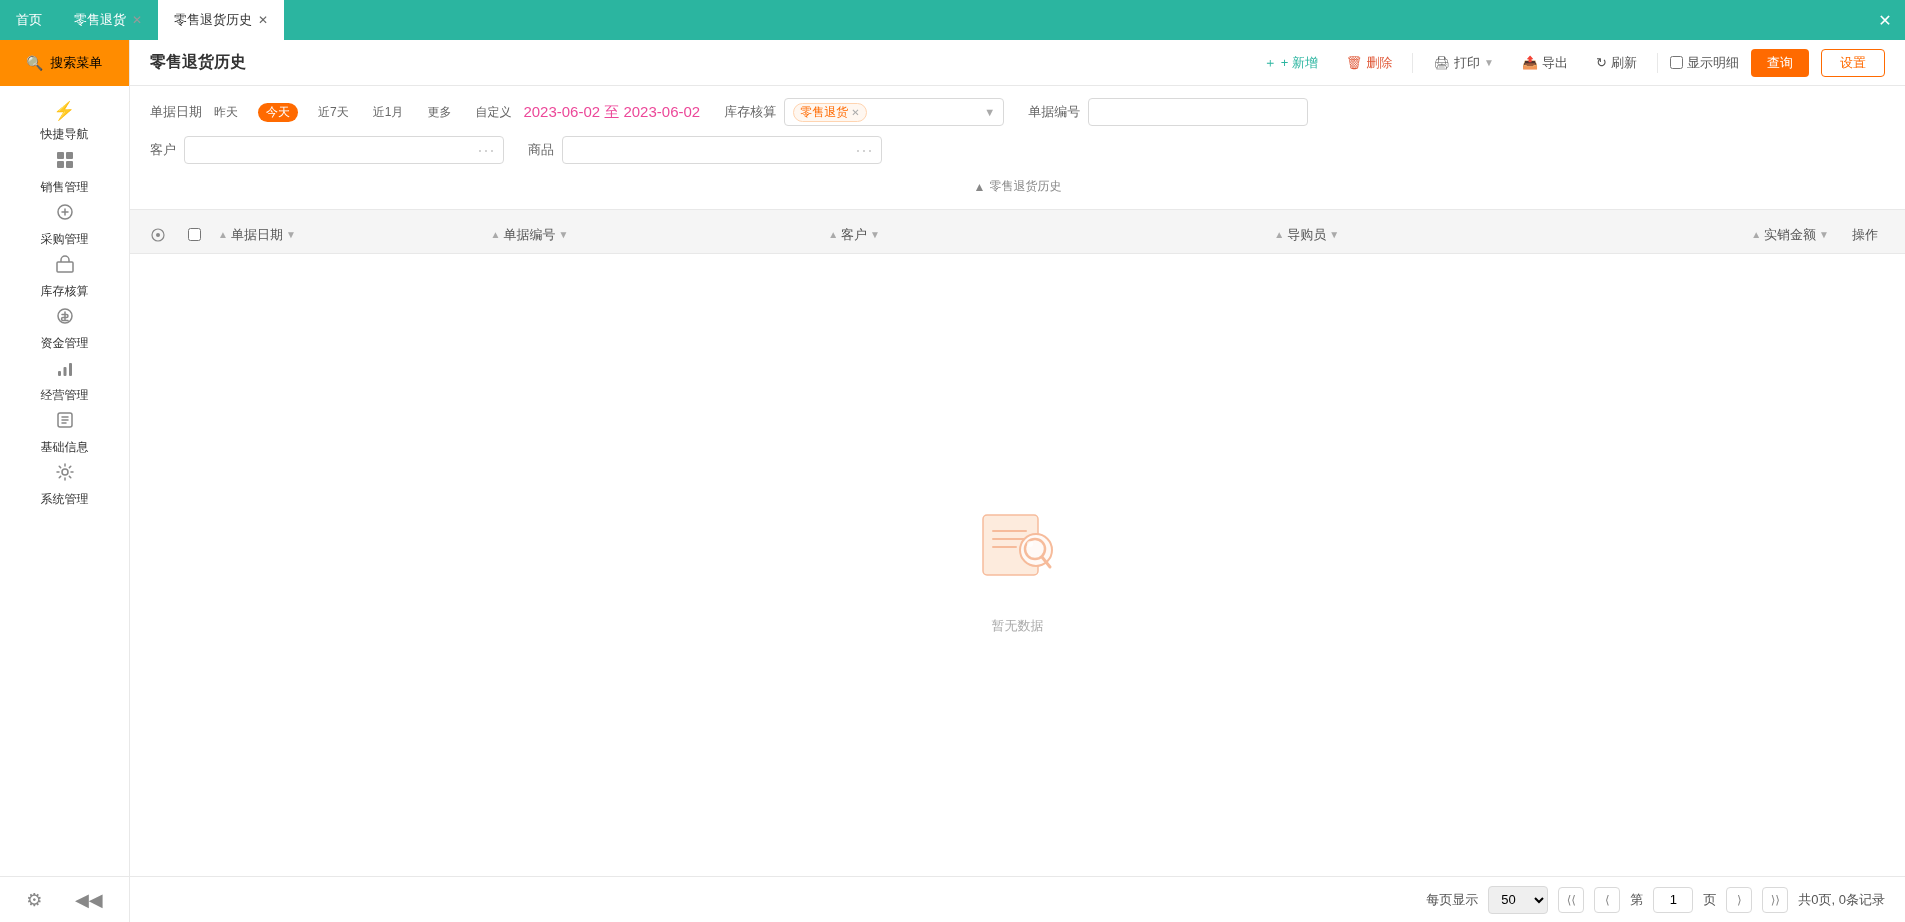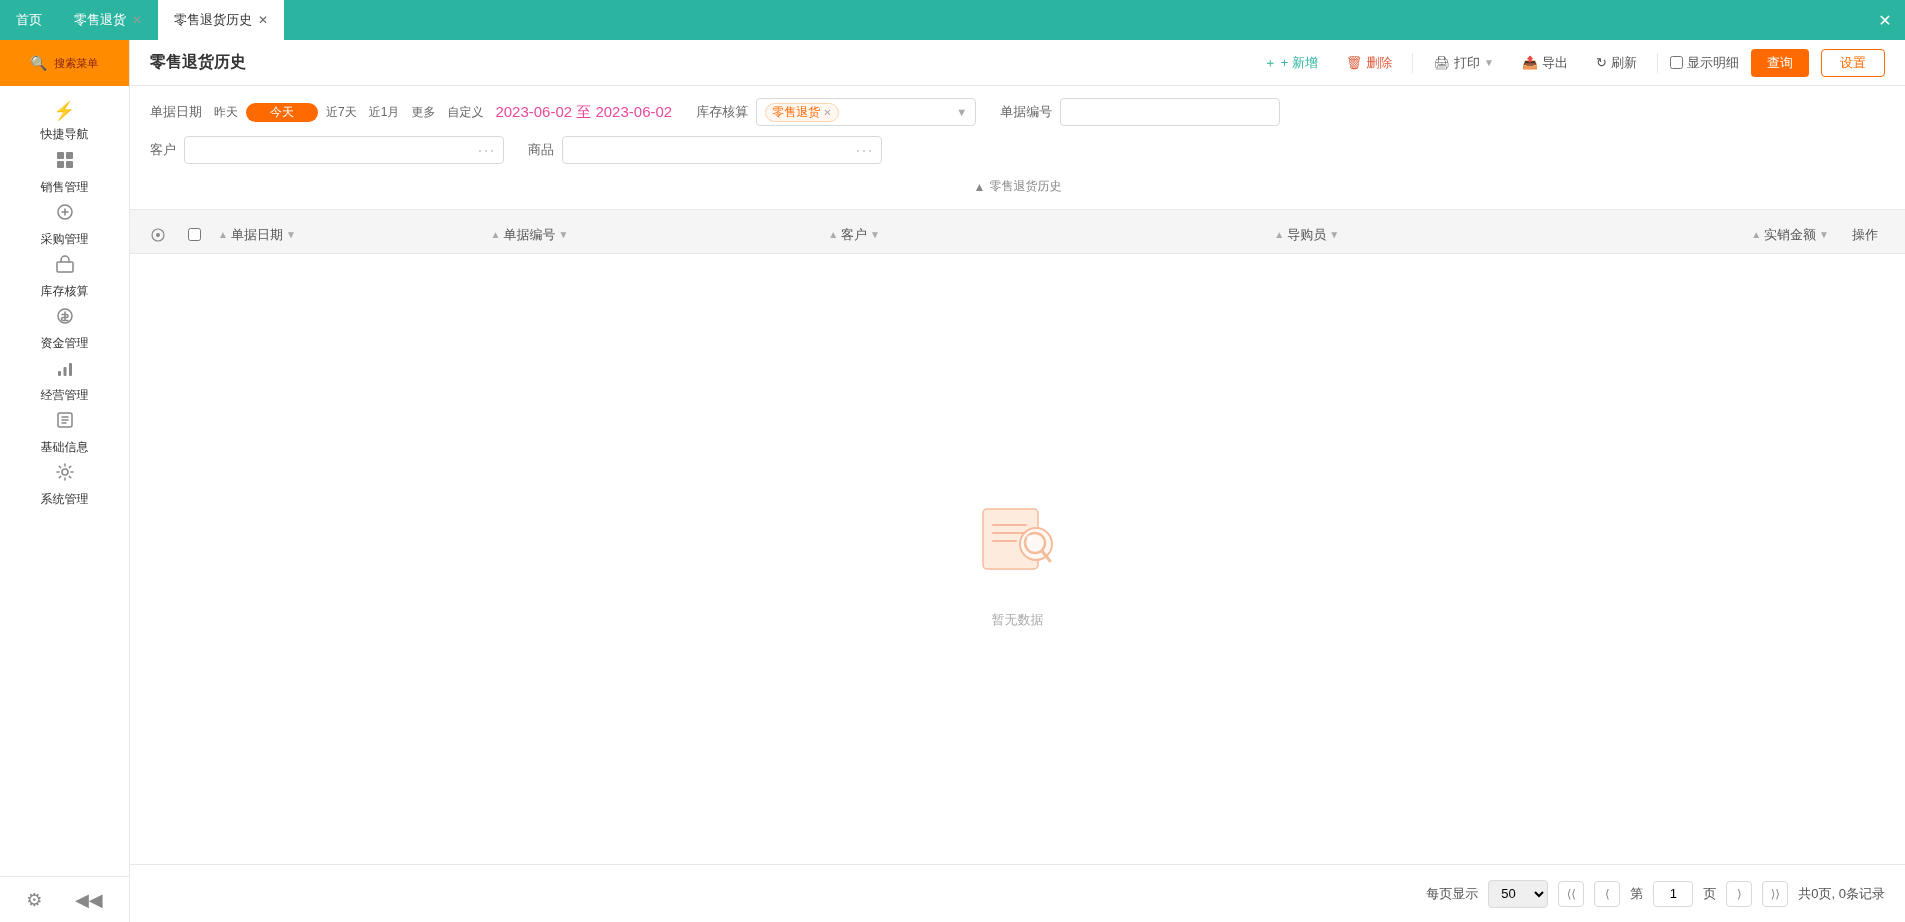--- a/index.html
+++ b/index.html
@@ -67,21 +67,21 @@
     .sidebar-search {
       height: 46px;
       background: #ff8c00;
       display: flex;
       align-items: center;
       justify-content: center;
       gap: 6px;
       cursor: pointer;
     }
     .sidebar-search-icon { color: #fff; font-size: 14px; }
-    .sidebar-search-text { color: #7f1d1d; font-size: 11px; }
+    .sidebar-search-text { color: #000000; font-size: 13px; }
     .sidebar-menu { flex: 1; overflow-y: auto; padding: 8px 0; }
     .sidebar-item {
       height: 50px;
       display: flex;
       flex-direction: column;
       align-items: center;
       justify-content: center;
       cursor: pointer;
       font-size: 12px;
       color: #333;
@@ -178,33 +178,33 @@
       flex-wrap: wrap;
     }
     .filter-item {
       display: flex;
       align-items: center;
       gap: 8px;
       font-size: 13px;
       color: #555;
     }
     .filter-label { white-space: nowrap; color: #666; font-size: 13px; }
-    .date-shortcuts { display: flex; align-items: center; gap: 4px; }
+    .date-shortcuts { display: flex; align-items: center; gap: 16px; }
     .date-shortcut {
       font-size: 12px;
       color: #666;
       cursor: pointer;
       padding: 1px 4px;
       border-radius: 2px;
     }
     .date-shortcut.active {
       background: #ff6a00;
       color: #fff;
       border-radius: 10px;
-      padding: 1px 24px;
+      padding: 1px 8px;
     }
     .date-range { font-size: 15px; color: #ec4899; }
     .filter-select {
       min-width: 200px;
       height: 28px;
       border: 1px solid #d9d9d9;
       border-radius: 4px;
       padding: 0 8px;
       font-size: 13px;
       display: flex;
@@ -307,21 +307,21 @@
     }
     .empty-icon {
       width: 100px;
       height: 90px;
       position: relative;
     }
     .empty-text { font-size: 13px; color: #aaa; }
 
     
     .pagination {
-      height: 58px;
+      height: 46px;
       background: #fff;
       display: flex;
       align-items: center;
       justify-content: flex-end;
       padding: 0 20px;
       gap: 10px;
       border-top: 1px solid #e8e8e8;
       flex-shrink: 0;
       font-size: 13px;
       color: #555;

